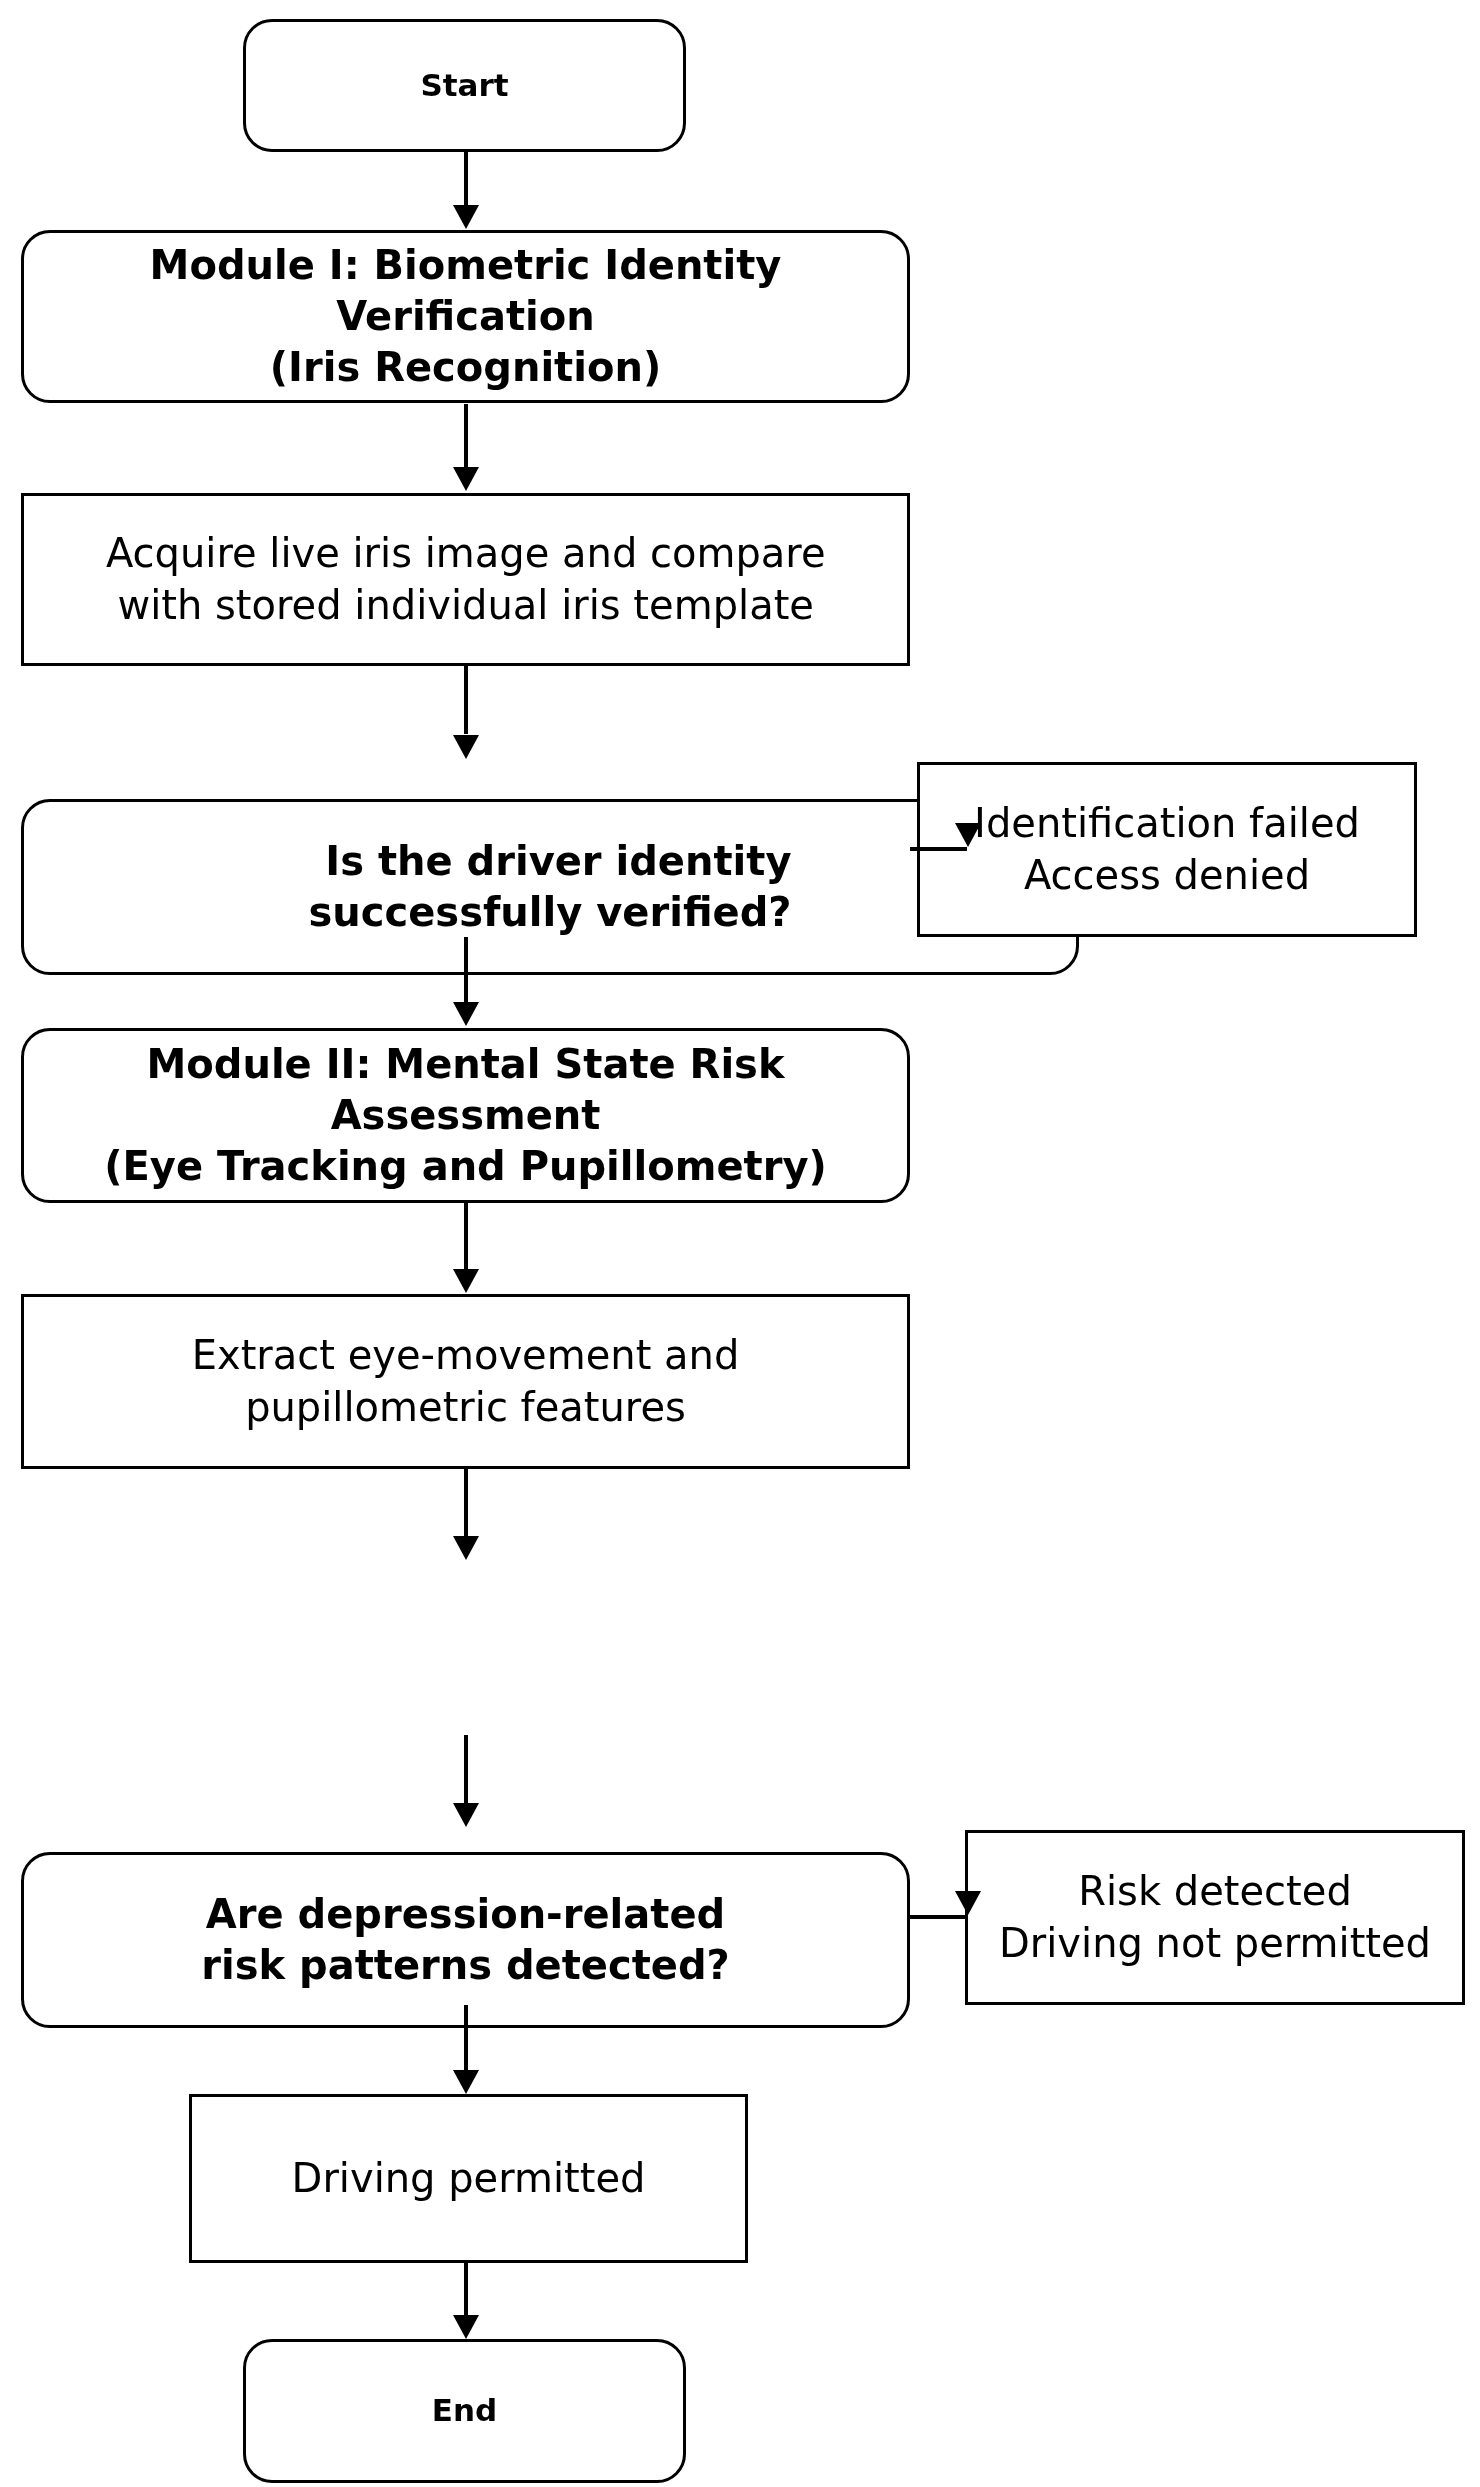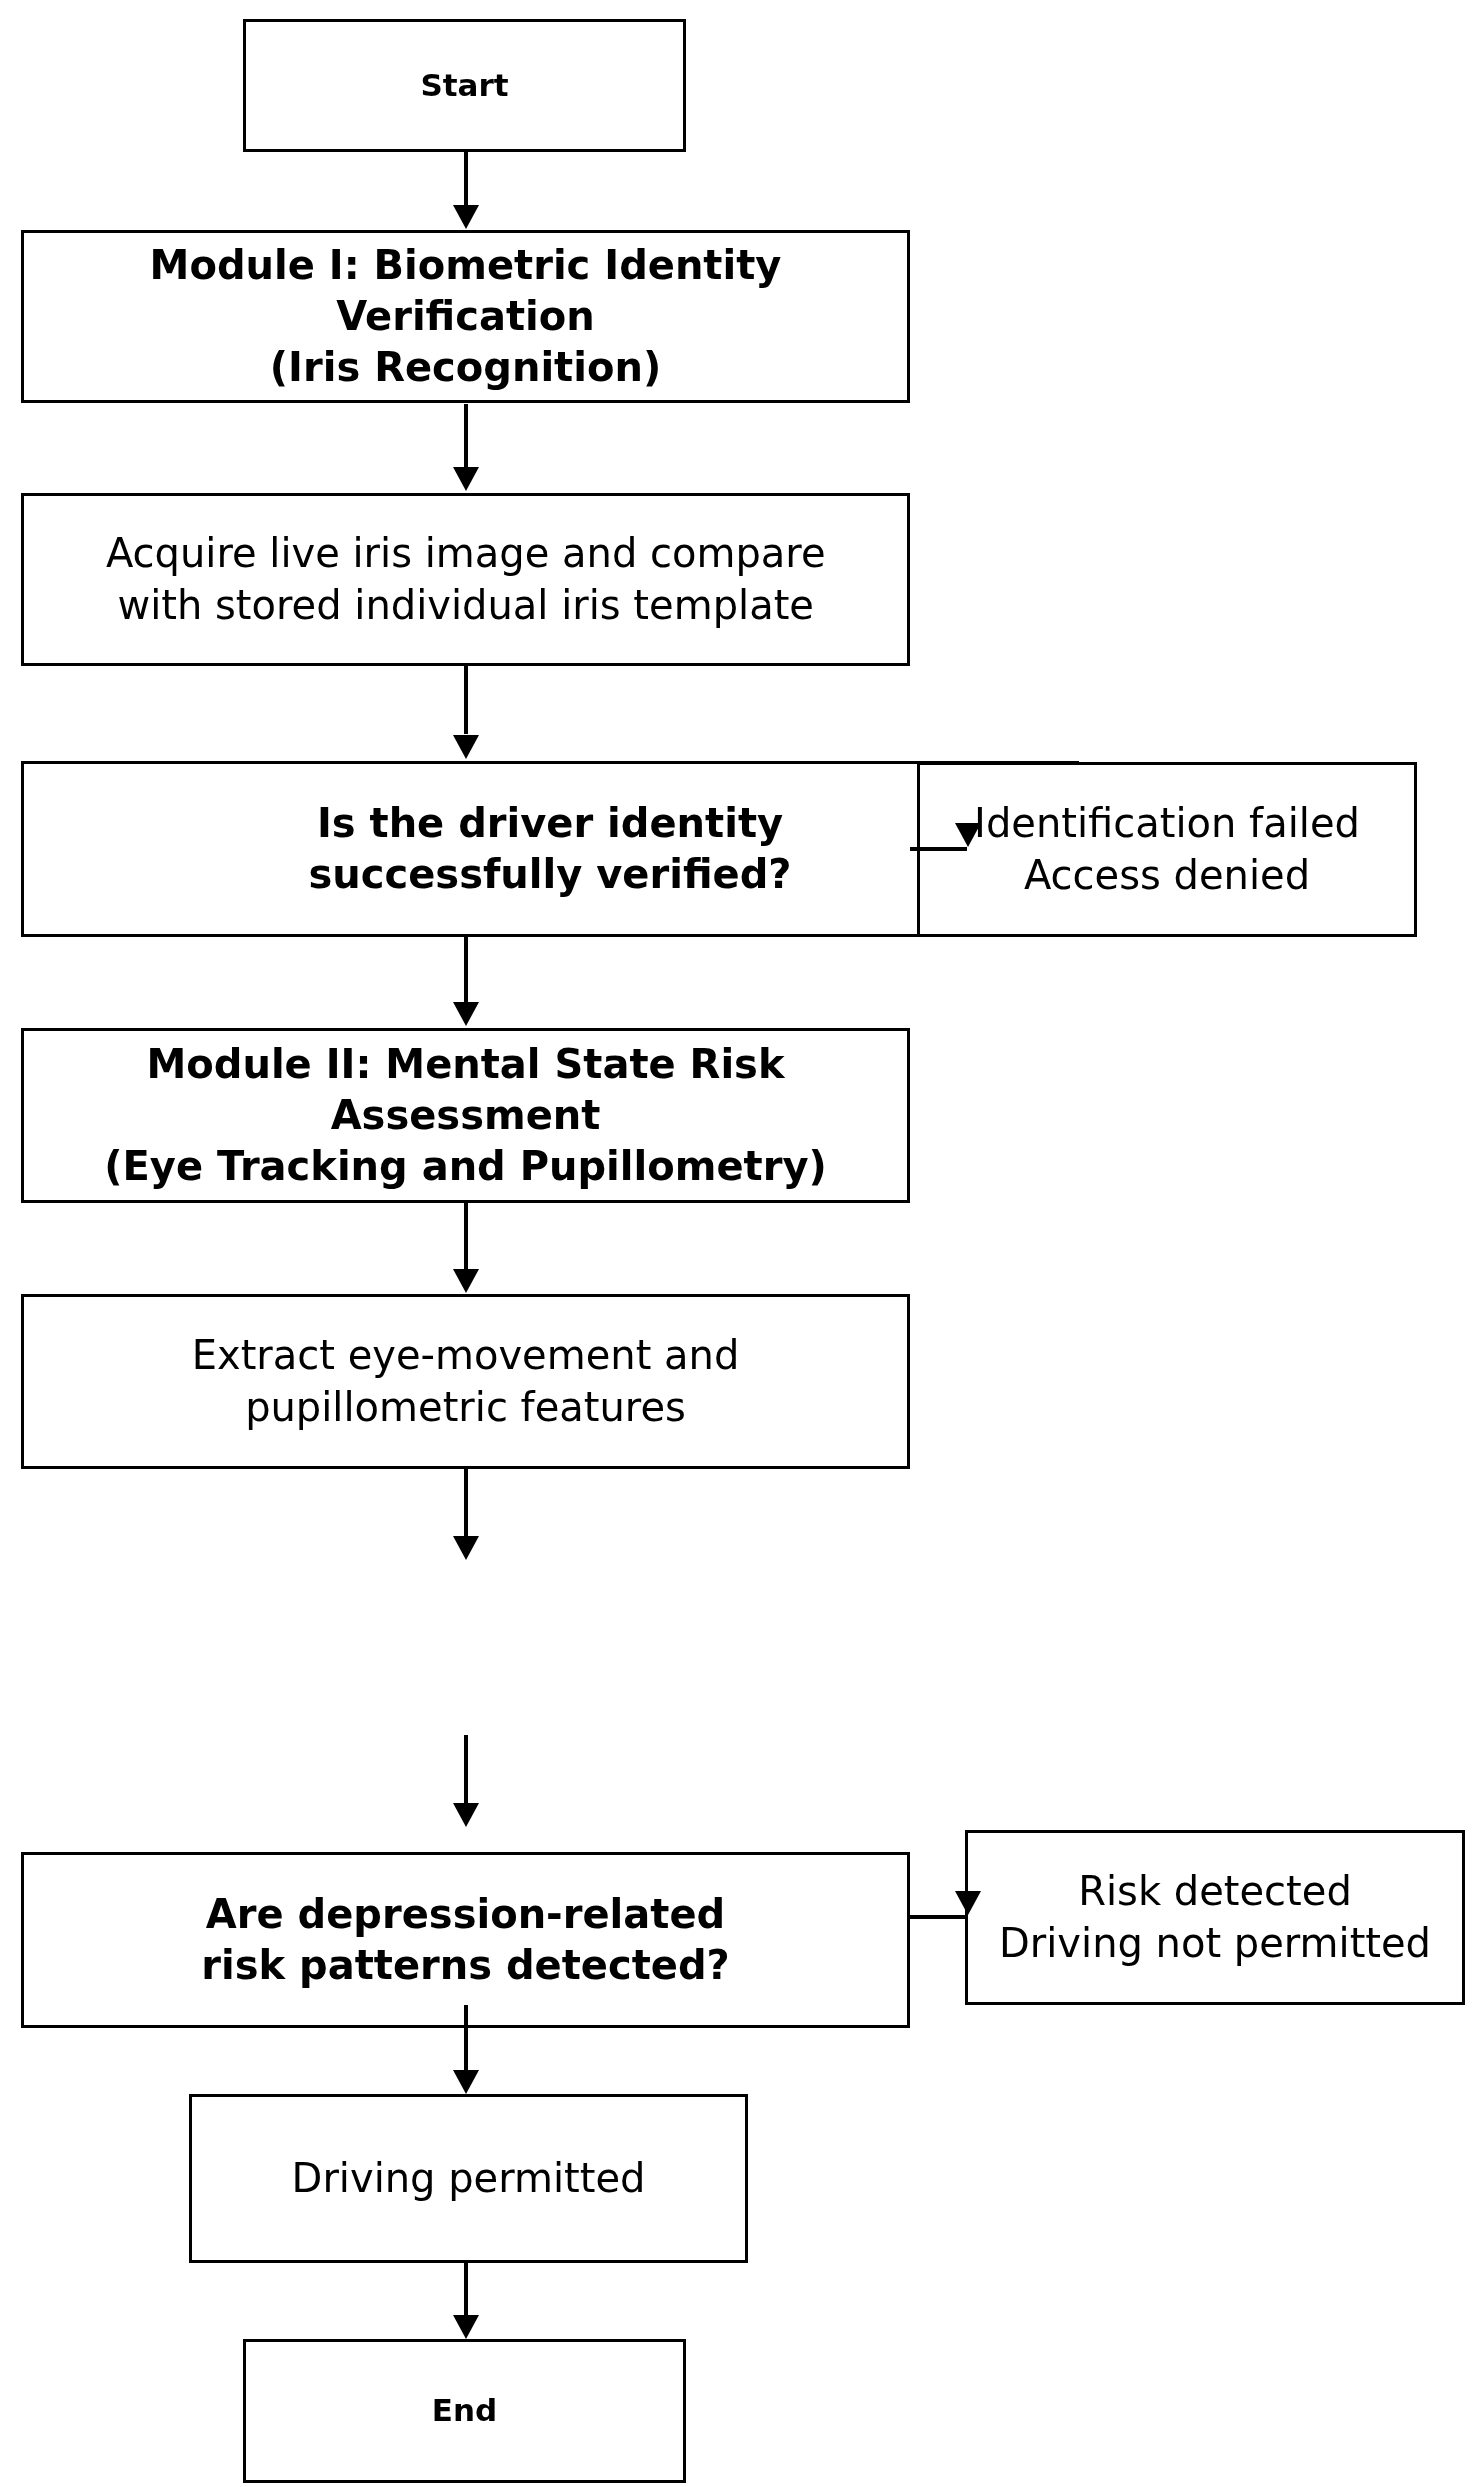--- a/index.html
+++ b/index.html
@@ -30,20 +30,21 @@
     color: #000000;
     line-height: 1.28;
     padding: 4.6px 10.6px;
   }
   .node .label {
     display: block;
     white-space: pre-line;
   }
   .bold {
     font-weight: bold;
+    border-radius: 29px;
   }
   .fs-lg  { font-size: 31px; }
   .fs-md  { font-size: 40px; }
 
   
   .conn-v {
     position: absolute;
     width: 3.8px;
     background: #000000;
   }
@@ -73,21 +74,21 @@
   <div class="node fs-md bold" style="left:21px; top:230px; width:889px; height:173px;">
     <span class="label">Module I: Biometric Identity Verification
 (Iris Recognition)</span>
   </div>
 
   <div class="node fs-md" style="left:21px; top:493px; width:889px; height:173px;padding-left:11px;">
     <span class="label">Acquire live iris image and compare
 with stored individual iris template</span>
   </div>
 
-  <div class="node fs-md bold" style="left:21px; top:761px; width:1058px; height:176px;">
+  <div class="node fs-md bold" style="left:21px; top:799px; width:1058px; height:176px;text-align:right;">
     <span class="label">Is the driver identity
 successfully verified?</span>
   </div>
 
   <div class="node fs-md" style="left:917px; top:762px; width:500px; height:175px;">
     <span class="label">Identification failed
 Access denied</span>
   </div>
 
   <div class="node fs-md bold" style="left:21px; top:1028px; width:889px; height:175px;">

